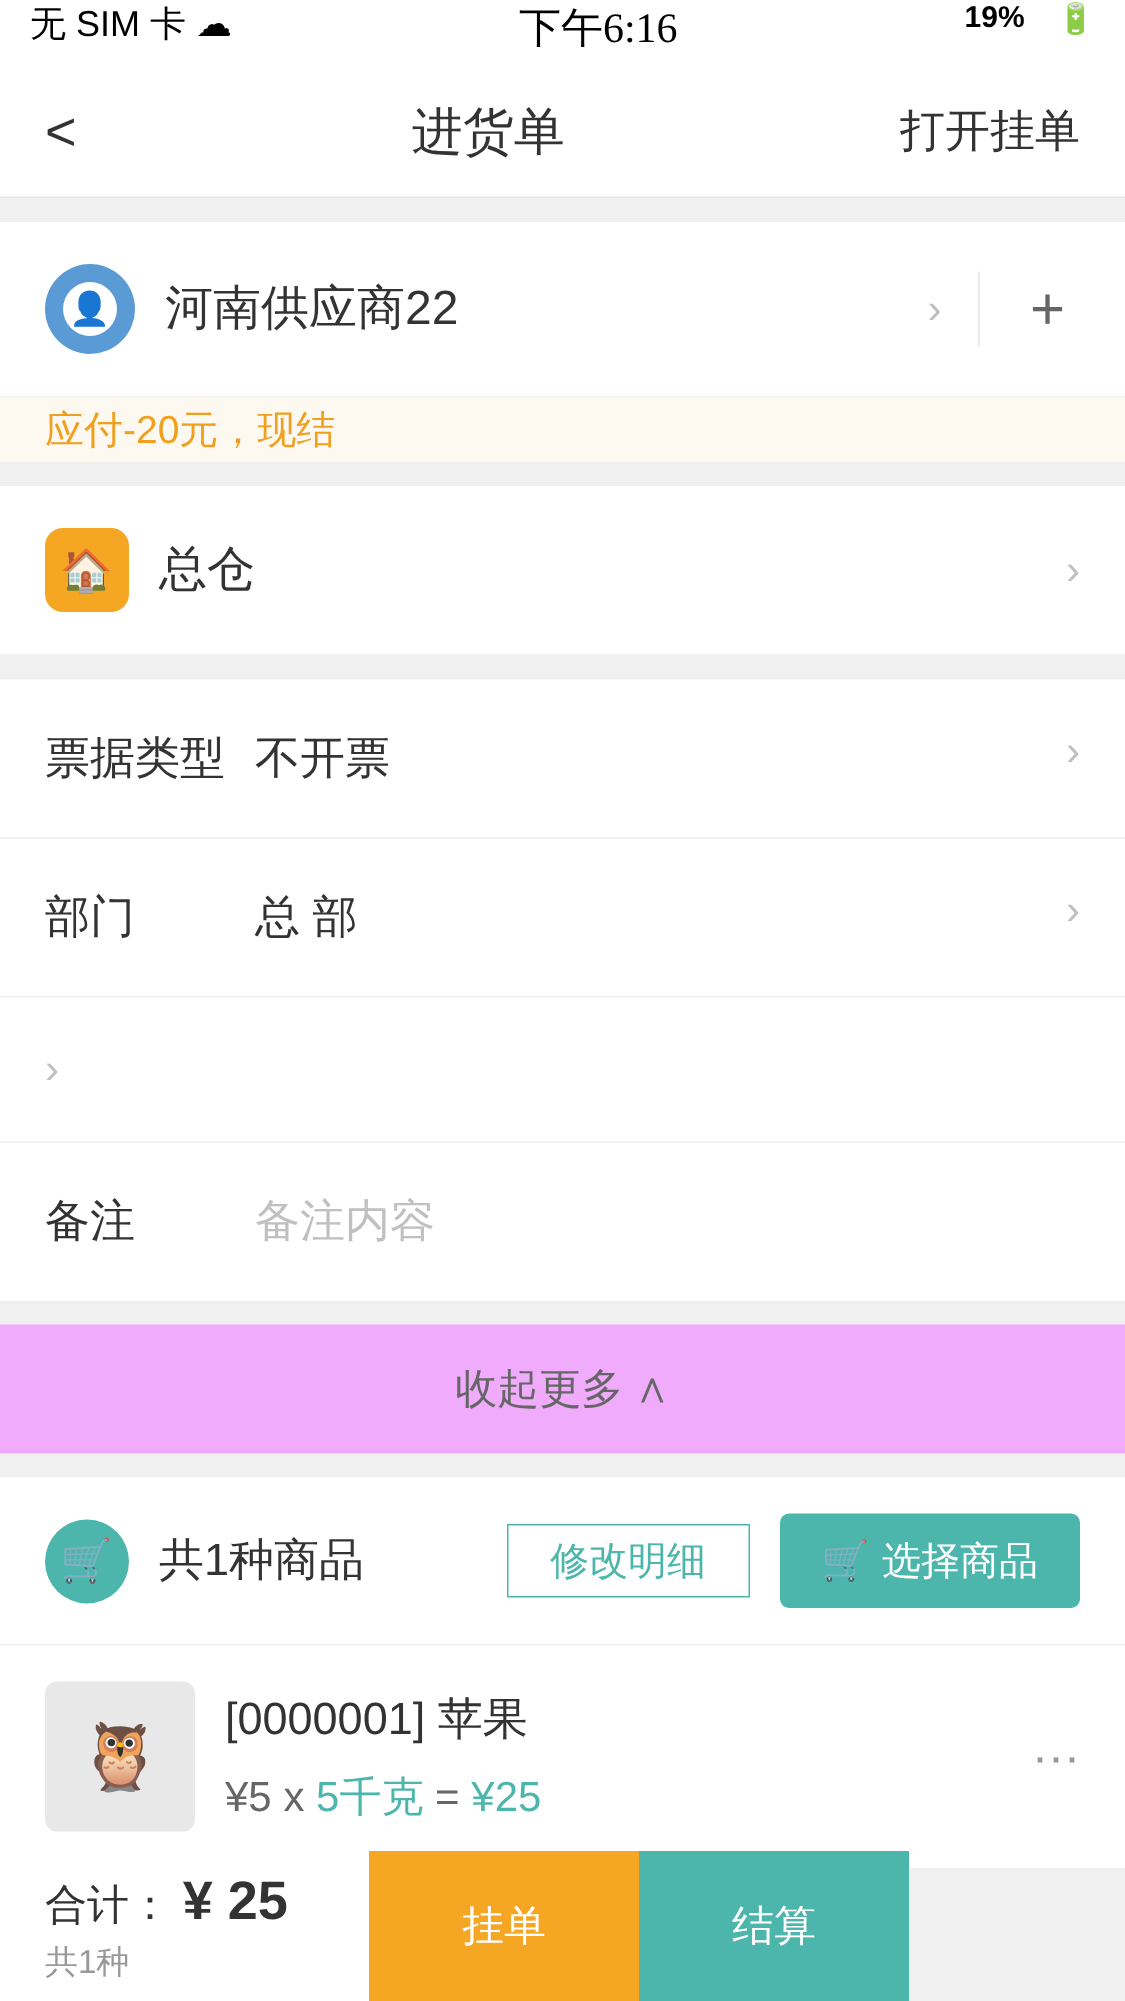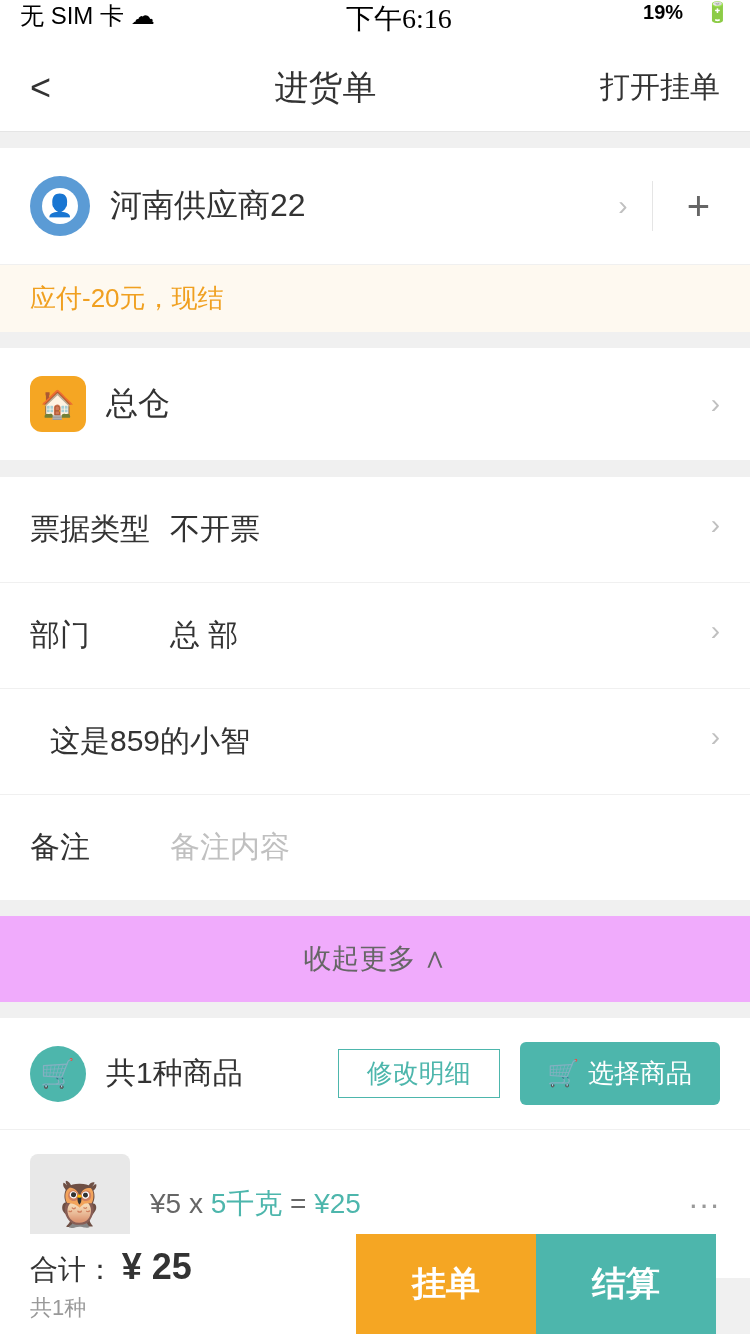--- a/index.html
+++ b/index.html
@@ -108,21 +108,21 @@
     .add-btn {
       font-size: 40px;
       color: #666;
       cursor: pointer;
       padding: 0 10px;
     }
 
     
     .notice-bar {
       background: #fef9f0;
-      padding: 16px 30px;
+      padding: 4px 30px;
       font-size: 26px;
       color: #f0a020;
     }
 
     
     .warehouse-row {
       display: flex;
       align-items: center;
       padding: 28px 30px;
       background: #fff;
@@ -268,21 +268,21 @@
       font-size: 32px;
       color: #999;
       cursor: pointer;
     }
 
     
     .bottom-bar {
       position: fixed;
       bottom: 0;
       left: 0;
-      width: 716px;
+      width: 606px;
       height: 100px;
       display: flex;
       align-items: center;
       background: #fff;
     }
     .total-section {
       flex: 1;
       padding: 0 30px;
     }
     .total-label {
@@ -300,24 +300,24 @@
       color: #999;
       display: block;
       margin-top: 4px;
     }
     .bottom-action {
       width: 180px;
       height: 100px;
       display: flex;
       align-items: center;
       justify-content: center;
-      font-size: 34px;
+      font-size: 28px;
       cursor: pointer;
       color: #fff;
-      font-weight: 700;
+      font-weight: 400;
     }
     .btn-hang {
       background: #f5a623;
     }
     .btn-checkout {
       background: #4db6ac;
     }
 
     .spacer { height: 100px; }
   </style>
@@ -367,21 +367,20 @@
     <div class="form-label">票据类型</div>
     <div class="form-value">不开票</div>
     <span class="chevron-right">›</span>
   </div>
   <div class="form-row">
     <div class="form-label">部门</div>
     <div class="form-value">总 部</div>
     <span class="chevron-right">›</span>
   </div>
   <div class="form-row">
-    <div class="form-value">这是859的小智</div>
     <span class="chevron-right">›</span>
   </div>
   <div class="form-row">
     <div class="form-label">备注</div>
     <div class="form-value placeholder">备注内容</div>
   </div>
 </div>
 
 <div class="collapse-row">收起更多 ∧</div>
 
@@ -394,20 +393,24 @@
       <span>🛒</span>
       <span>选择商品</span>
     </button>
   </div>
 
   <div class="product-item">
     <div class="product-thumb">
       <span class="product-thumb-owl">🦉</span>
     </div>
     <div class="product-info">
+      <div class="product-name">
+        <span>[0000001]</span>
+        <span>苹果</span>
+      </div>
       <div class="product-price">
         <span>¥5</span>
         <span> x </span>
         <span class="highlight">5千克</span>
         <span> = </span>
         <span class="highlight">¥25</span>
       </div>
     </div>
     <div class="product-more">···</div>
   </div>

